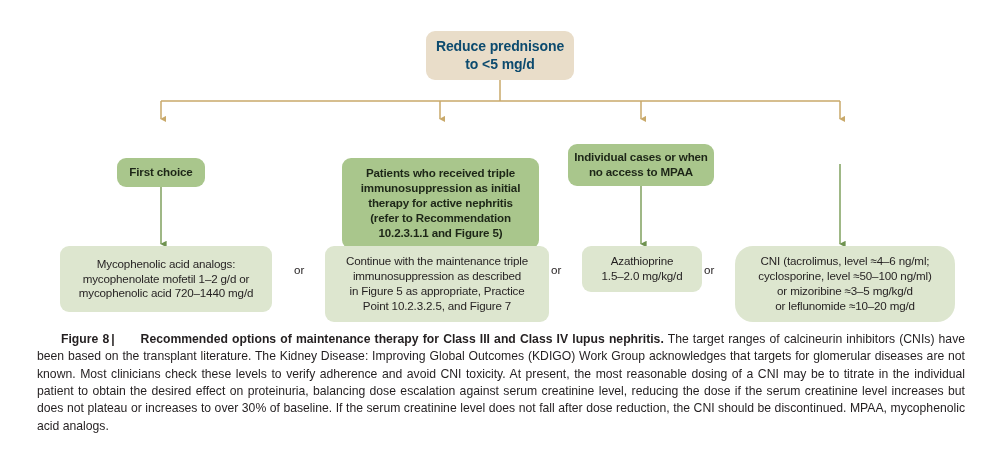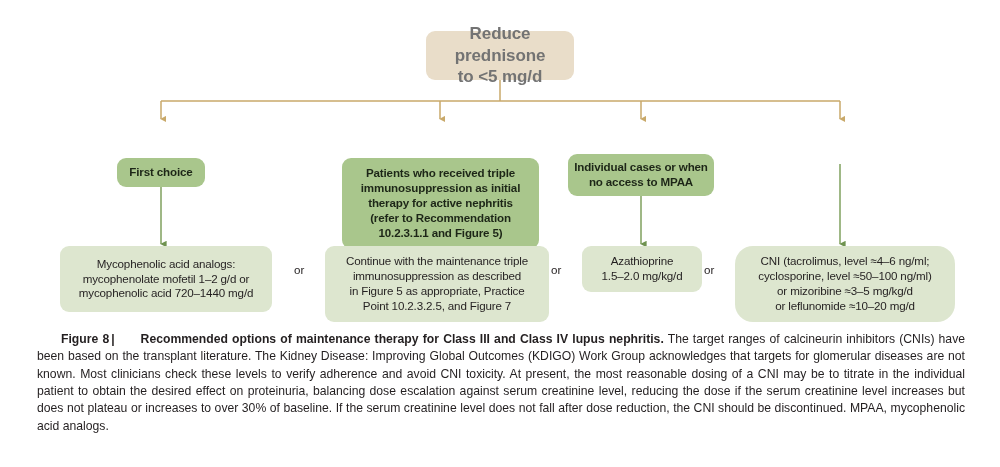--- a/index.html
+++ b/index.html
@@ -41,23 +41,23 @@
     align-items: center;
     justify-content: center;
     text-align: center;
     border-radius: 9px;
     line-height: 1.28;
     white-space: pre-line;
   }
 
   .node-root {
     background: #e9ddc9;
-    color: #737373;
+    color: #0c4a6e;
     font-weight: bold;
-    font-size: 17px;
+    font-size: 14px;
     letter-spacing: -0.1px;
   }
 
   .node-mid {
     background: #a9c68c;
     color: #1d2617;
     font-weight: bold;
     font-size: 11.6px;
     letter-spacing: -0.15px;
     margin-top: 36px;
@@ -141,21 +141,21 @@
 to &lt;5 mg/d</div>
 
   <div class="node node-mid" style="left:117px; top:122px; width:88px; height:29px;">First choice</div>
 
   <div class="node node-mid" style="left:342px; top:122px; width:197px; height:91px;">Patients who received triple
 immunosuppression as initial
 therapy for active nephritis
 (refer to Recommendation
 10.2.3.1.1 and Figure 5)</div>
 
-  <div class="node node-mid" style="left:568px; top:118px; width:146px; height:42px;">Individual cases or when
+  <div class="node node-mid" style="left:568px; top:108px; width:146px; height:42px;">Individual cases or when
 no access to MPAA</div>
 
 
   <div class="node node-leaf" style="left:60px; top:246px; width:212px; height:66px;">Mycophenolic acid analogs:
 mycophenolate mofetil 1–2 g/d or
 mycophenolic acid 720–1440 mg/d</div>
 
   <div class="node node-leaf" style="left:325px; top:246px; width:224px; height:76px;">Continue with the maintenance triple
 immunosuppression as described
 in Figure 5 as appropriate, Practice

